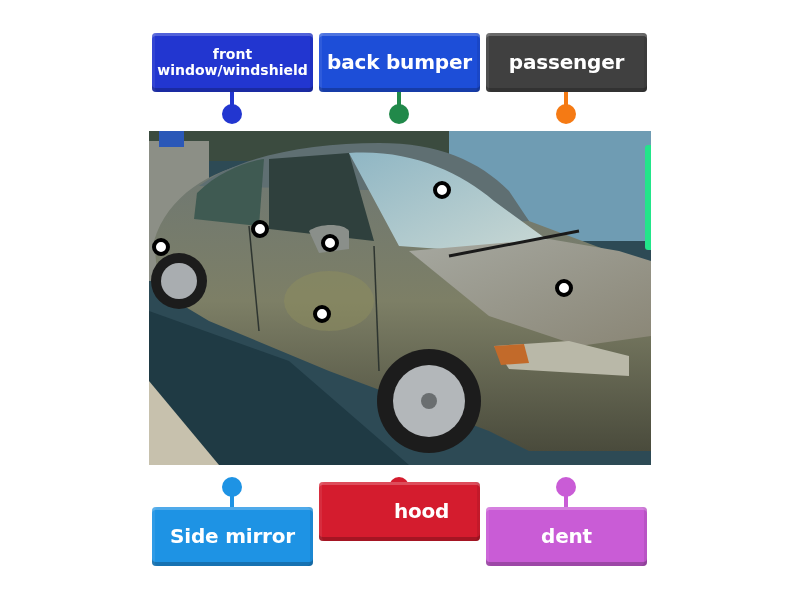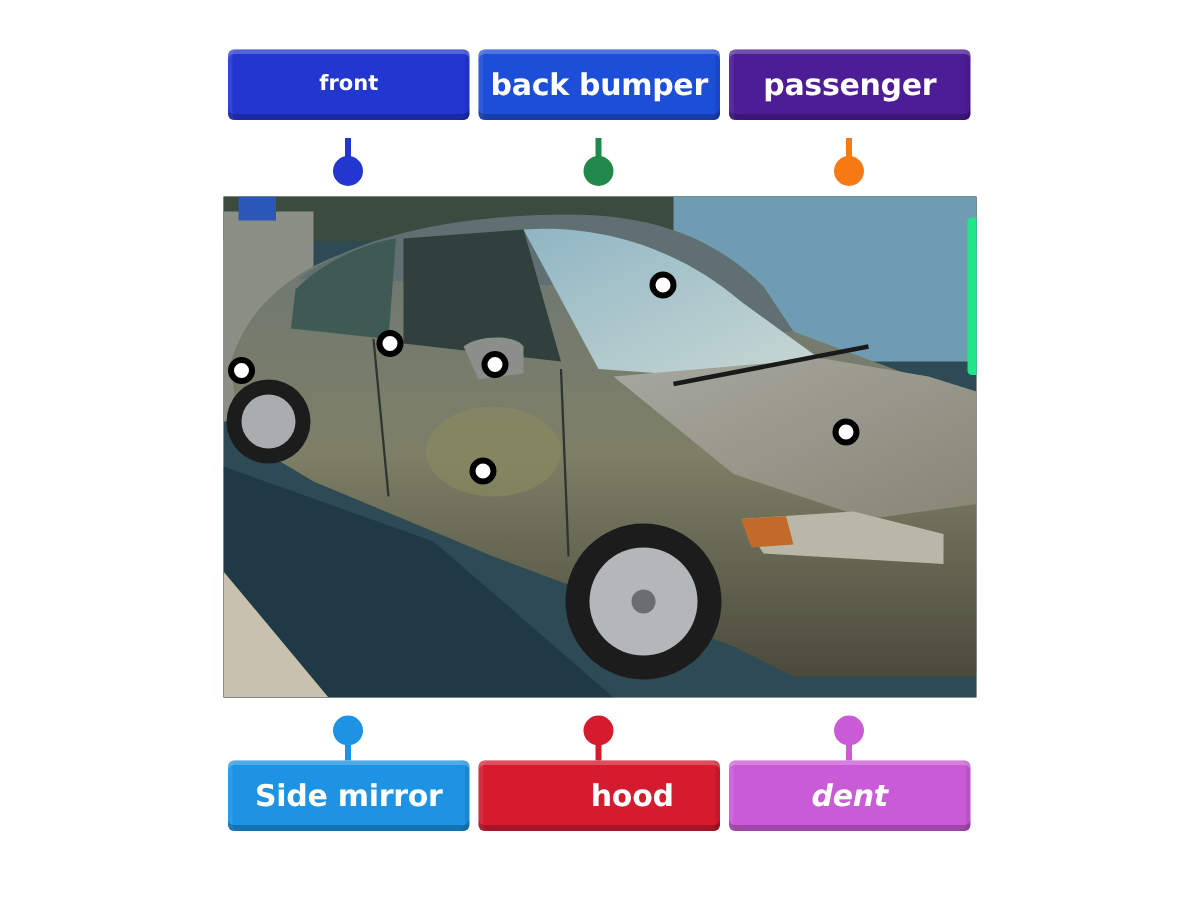--- a/index.html
+++ b/index.html
@@ -2,21 +2,21 @@
 <html><head>
   <meta charset="utf-8">
   <style>
     * { box-sizing: border-box; margin: 0; padding: 0; }
     html, body { width: 800px; height: 600px; background: #ffffff; overflow: hidden; }
     body { position: relative; font-family: "DejaVu Sans", sans-serif; }
 
     .label-box {
       position: absolute;
       width: 161px;
-      height: 47px;
+      height: 59px;
       border-radius: 4px;
       display: flex;
       align-items: center;
       justify-content: center;
       text-align: center;
       color: #ffffff;
       font-weight: bold;
       cursor: grab;
       box-shadow: inset 0 3px 0 rgba(255,255,255,0.22), inset 0 -4px 0 rgba(0,0,0,0.22), inset 3px 0 0 rgba(255,255,255,0.08), inset -3px 0 0 rgba(0,0,0,0.08);
       line-height: 1.08;
@@ -59,38 +59,39 @@
       background: #22e58a;
       border-radius: 3px 0 0 3px;
     }
   </style>
 </head>
 <body>
 
 <div class="label-box fs-small" style="left:152px; top:33px; background:#2236d0;">
   <div>
     <span>front</span>
+    <span>window/windshield</span>
   </div>
 </div>
 <div class="pin down" style="left:222px; top:92px;">
   <div class="stem" style="background:#2236d0;"></div>
     <div class="ball" style="background:#2236d0;"></div>
 </div>
 
 <div class="label-box fs-big" style="left:319px; top:33px; background:#1d4ed8;">
   <div>
     <span>back bumper</span>
   </div>
 </div>
 <div class="pin down" style="left:389px; top:92px;">
   <div class="stem" style="background:#21894a;"></div>
     <div class="ball" style="background:#21894a;"></div>
 </div>
 
-<div class="label-box fs-big" style="left:486px; top:33px; background:#4c1d95;">
+<div class="label-box fs-big" style="left:486px; top:33px; background:#404040;">
   <div>
     <span>passenger</span>
   </div>
 </div>
 <div class="pin down" style="left:556px; top:92px;">
   <div class="stem" style="background:#f57a14;"></div>
     <div class="ball" style="background:#f57a14;"></div>
 </div>
 
 <div class="photo">
@@ -166,27 +167,27 @@
 <div class="label-box fs-big" style="left:152px; top:507px; background:#1e93e4;text-align:center;">
   <div>
     <span>Side mirror</span>
   </div>
 </div>
 
 <div class="pin up" style="left:389px; top:477px;">
   <div class="ball" style="background:#d41c2e;"></div>
     <div class="stem" style="background:#d41c2e;"></div>
 </div>
-<div class="label-box fs-big" style="left:319px; top:507px; background:#d41c2e;padding-left:48px;">
+<div class="label-box fs-big" style="left:319px; top:482px; background:#d41c2e;padding-left:48px;">
   <div>
     <span>hood</span>
   </div>
 </div>
 
 <div class="pin up" style="left:556px; top:477px;">
   <div class="ball" style="background:#c95cd6;"></div>
     <div class="stem" style="background:#c95cd6;"></div>
 </div>
-<div class="label-box fs-big" style="left:486px; top:507px; background:#c95cd6;font-style:italic;">
+<div class="label-box fs-big" style="left:486px; top:507px; background:#c95cd6;">
   <div>
     <span>dent</span>
   </div>
 </div>
 
 </body></html>

